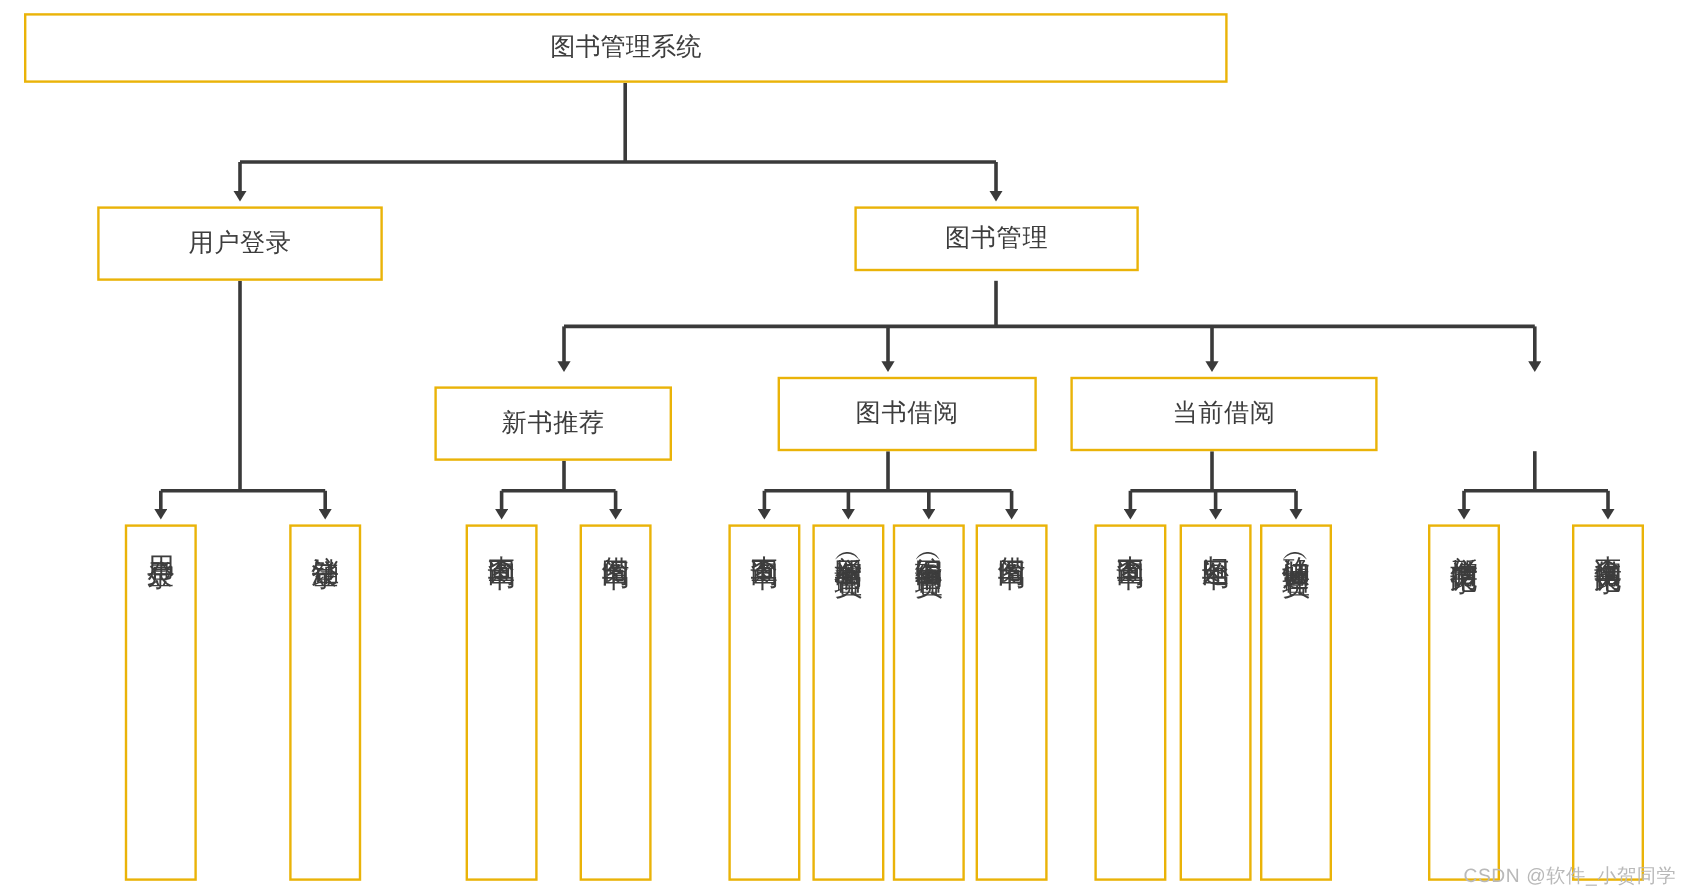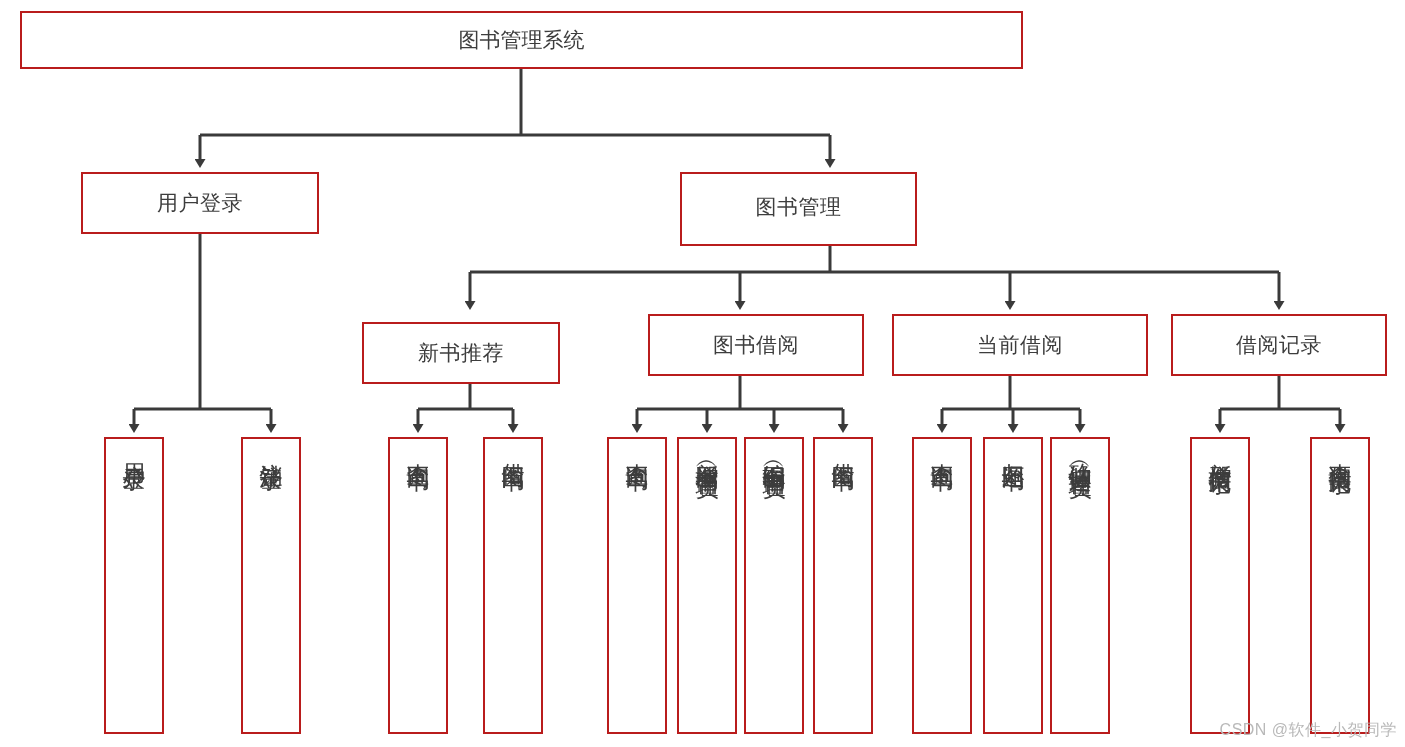--- a/index.html
+++ b/index.html
@@ -21,21 +21,21 @@
     position: absolute;
     left: 0;
     top: 0;
     width: 1405px;
     height: 747px;
     pointer-events: none;
   }
   .node {
     position: absolute;
     box-sizing: border-box;
-    border: 2px solid #b91c1c;
+    border: 2px solid #eab308;
     background: #ffffff;
     display: flex;
     align-items: center;
     justify-content: center;
     color: #3d3d3d;
     line-height: 1.18;
   }
   .node-h {
     font-size: 21px;
     letter-spacing: 0.5px;
@@ -136,36 +136,33 @@
     </g>
   </svg>
 
   <div class="node node-root" style="left:20px; top:11px; width:1003px; height:58px;">
     <span>图书管理系统</span>
   </div>
 
   <div class="node node-h" style="left:81px; top:172px; width:238px; height:62px;">
     <span>用户登录</span>
   </div>
-  <div class="node node-h" style="left:680px; top:172px; width:237px; height:74px;font-family:Liberation Mono, monospace;">
+  <div class="node node-h" style="left:712px; top:172px; width:237px; height:54px;">
     <span>图书管理</span>
   </div>
 
   <div class="node node-h" style="left:362px; top:322px; width:198px; height:62px;">
     <span>新书推荐</span>
   </div>
   <div class="node node-h" style="left:648px; top:314px; width:216px; height:62px;">
     <span>图书借阅</span>
   </div>
   <div class="node node-h" style="left:892px; top:314px; width:256px; height:62px;">
     <span>当前借阅</span>
   </div>
-  <div class="node node-h" style="left:1171px; top:314px; width:216px; height:62px;">
-    <span>借阅记录</span>
-  </div>
 
   <div class="node node-v" style="left:104px; top:437px; width:60px; height:297px;">
     <span class="vtext">用户登录</span>
   </div>
   <div class="node node-v" style="left:241px; top:437px; width:60px; height:297px;">
     <span class="vtext">注销登录</span>
   </div>
 
   <div class="node node-v" style="left:388px; top:437px; width:60px; height:297px;">
     <span class="vtext">查询图书</span>

